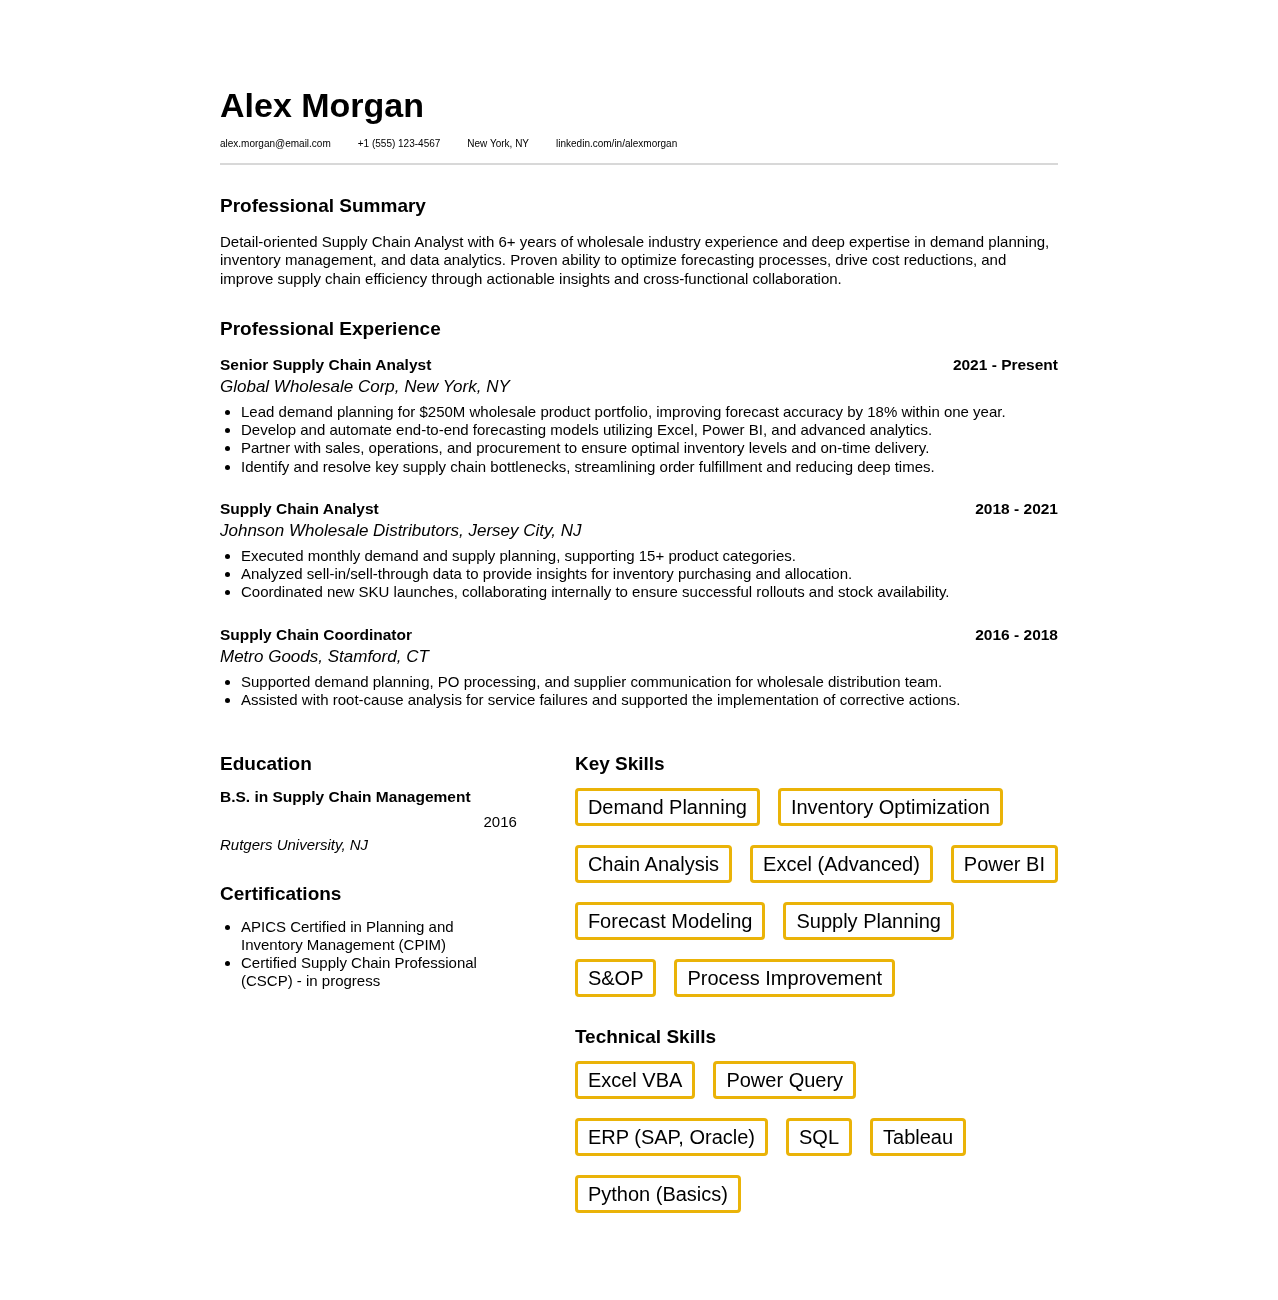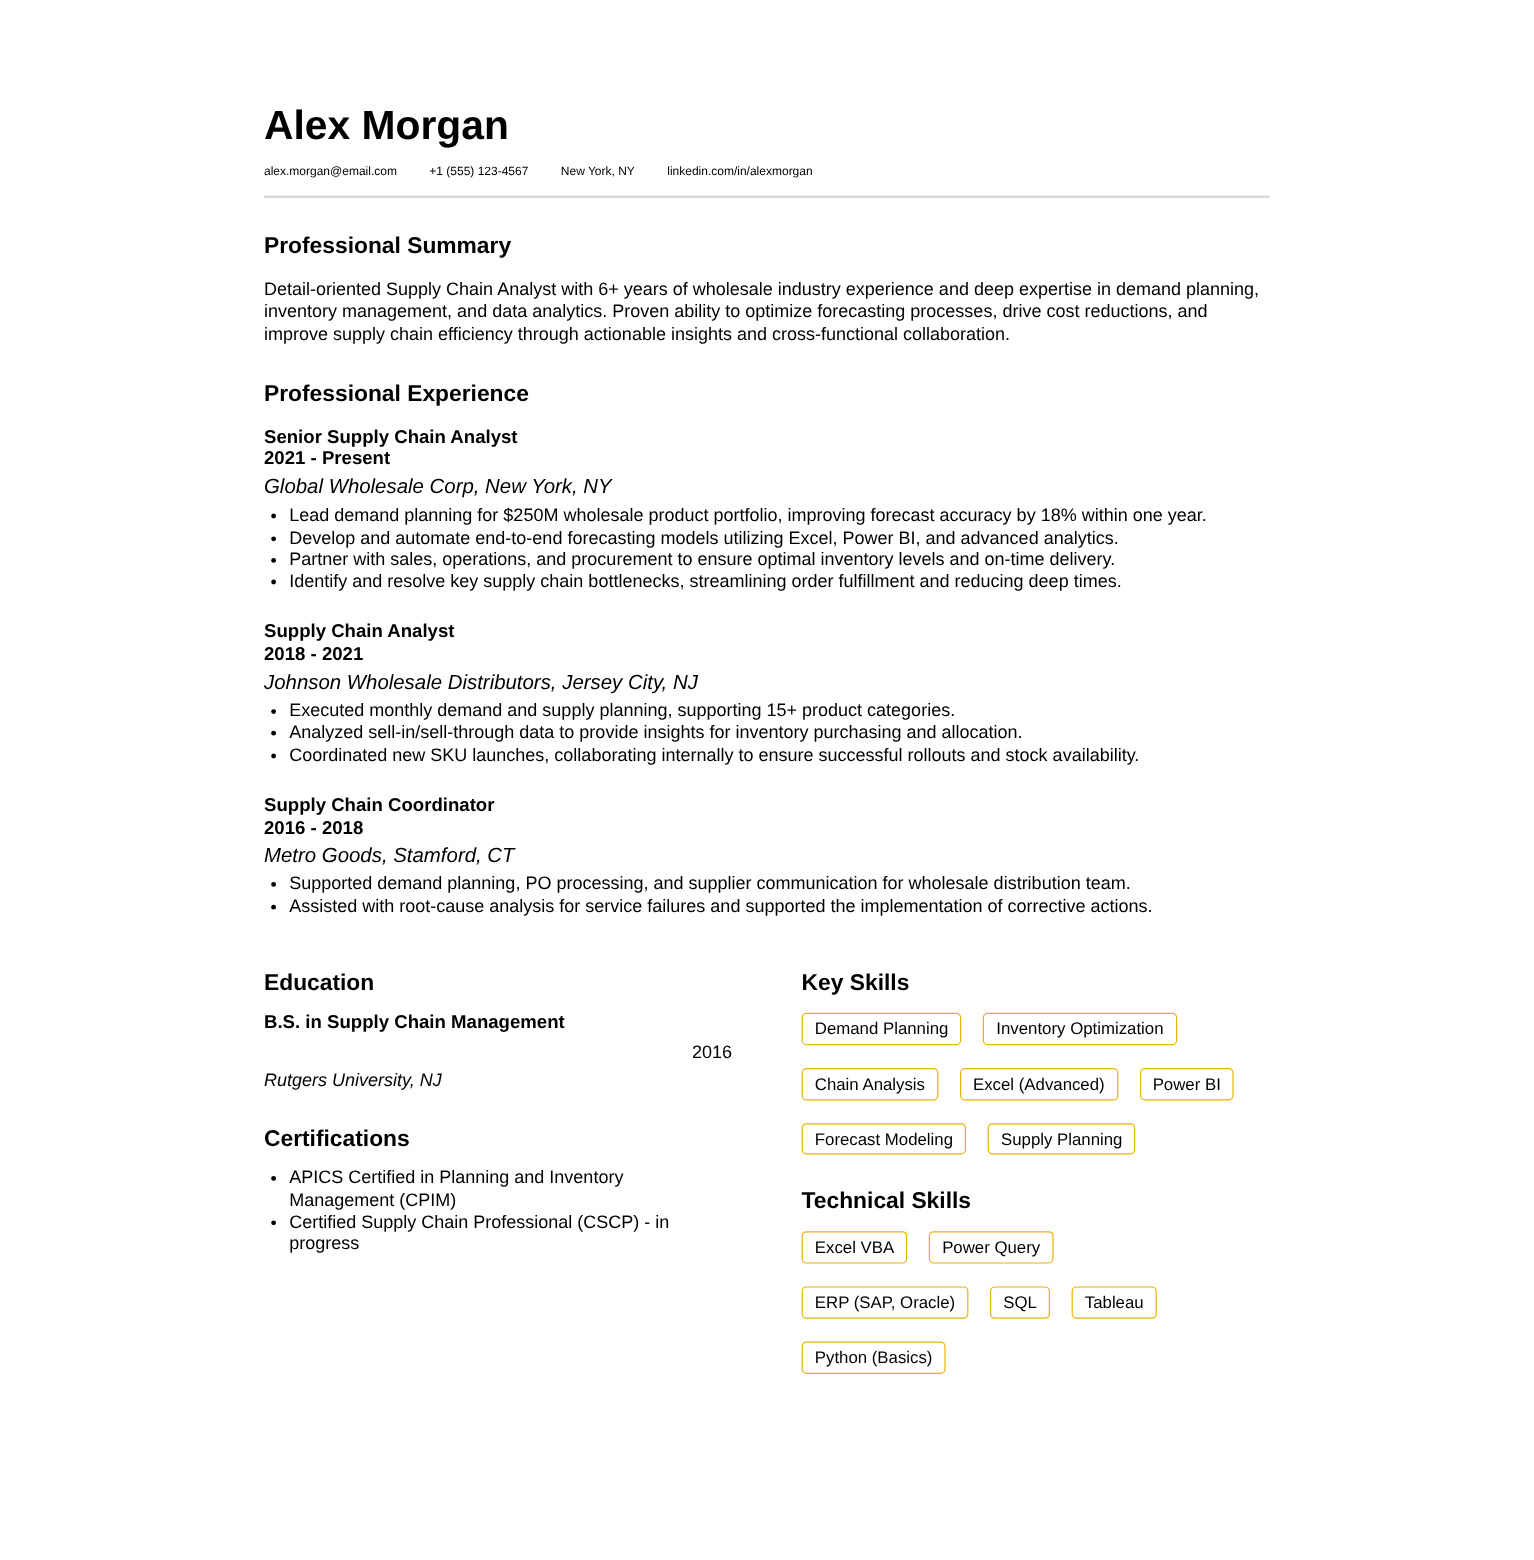--- a/index.html
+++ b/index.html
@@ -43,21 +43,20 @@
     font-size: 15px;
     line-height: 1.22;
     margin: 0;
   }
   .job { margin-bottom: 24px; }
   .job:last-child { margin-bottom: 0; }
   .job-header {
     display: flex;
     justify-content: space-between;
     align-items: baseline;
-    flex-direction: column;
   }
   .job-title, .job-dates {
     font-weight: 700;
     font-size: 15.5px;
     line-height: 1.2;
   }
   .company {
     font-style: italic;
     font-size: 17px;
     margin-top: 3px;
@@ -99,24 +98,24 @@
   }
   ul.bullets.certs { margin-top: 0; }
   .chip-row {
     display: flex;
     gap: 18px;
     margin-bottom: 19px;
   }
   .chip-row:last-child { margin-bottom: 0; }
   .chip {
     display: inline-block;
-    border: 1px solid #eab308;
+    border: 3px solid #eab308;
     border-radius: 4px;
     padding: 4px 10px;
-    font-size: 14px;
+    font-size: 20px;
     line-height: 1.2;
     background: #ffffff;
     white-space: nowrap;
   }
 </style>
 </head>
 <body>
 
 <div class="page">
 
@@ -208,20 +207,24 @@
           </div>
           <div class="chip-row">
             <span class="chip">Chain Analysis</span>
             <span class="chip">Excel (Advanced)</span>
             <span class="chip">Power BI</span>
           </div>
           <div class="chip-row">
             <span class="chip">Forecast Modeling</span>
             <span class="chip">Supply Planning</span>
           </div>
+          <div class="chip-row">
+            <span class="chip">S&amp;OP</span>
+            <span class="chip">Process Improvement</span>
+          </div>
         </div>
       </section>
 
       <section>
         <h2 class="section-heading sub">Technical Skills</h2>
         <div>
           <div class="chip-row">
             <span class="chip">Excel VBA</span>
             <span class="chip">Power Query</span>
           </div>

